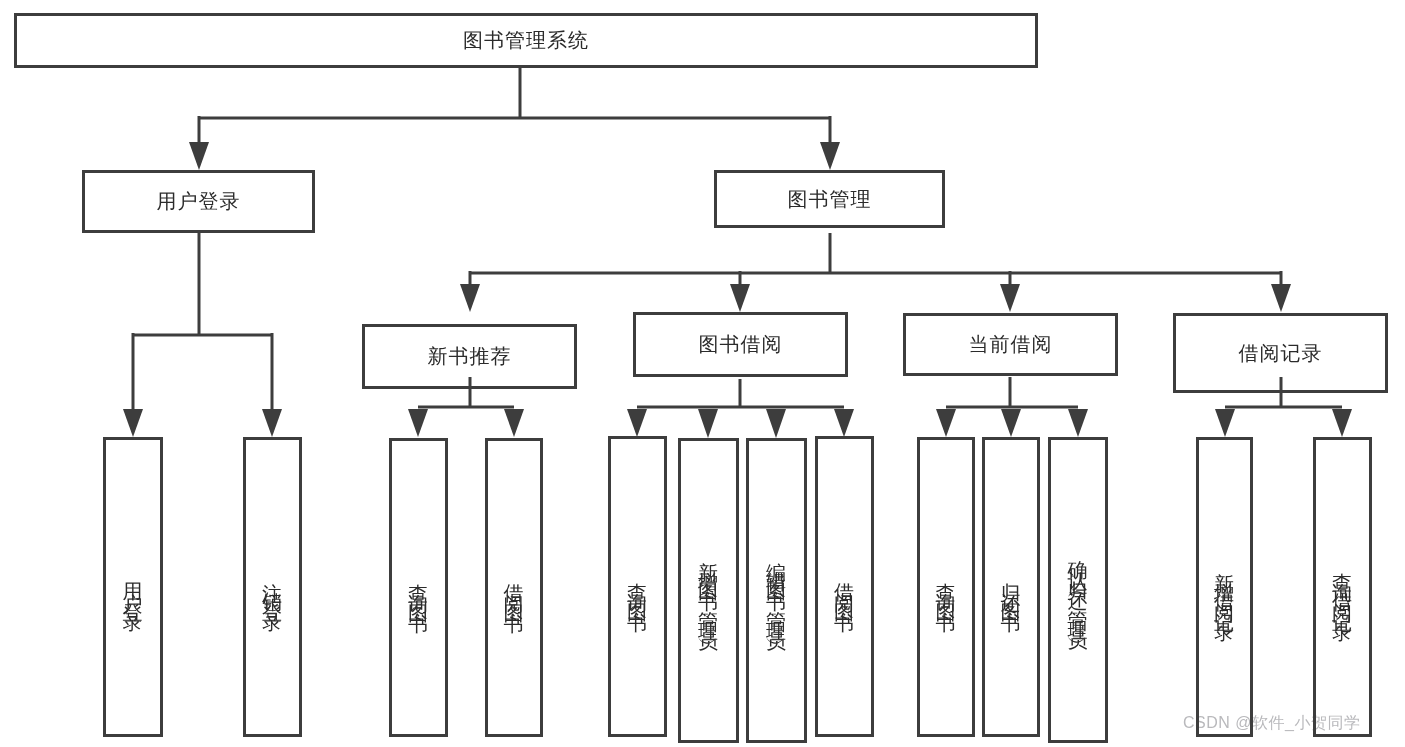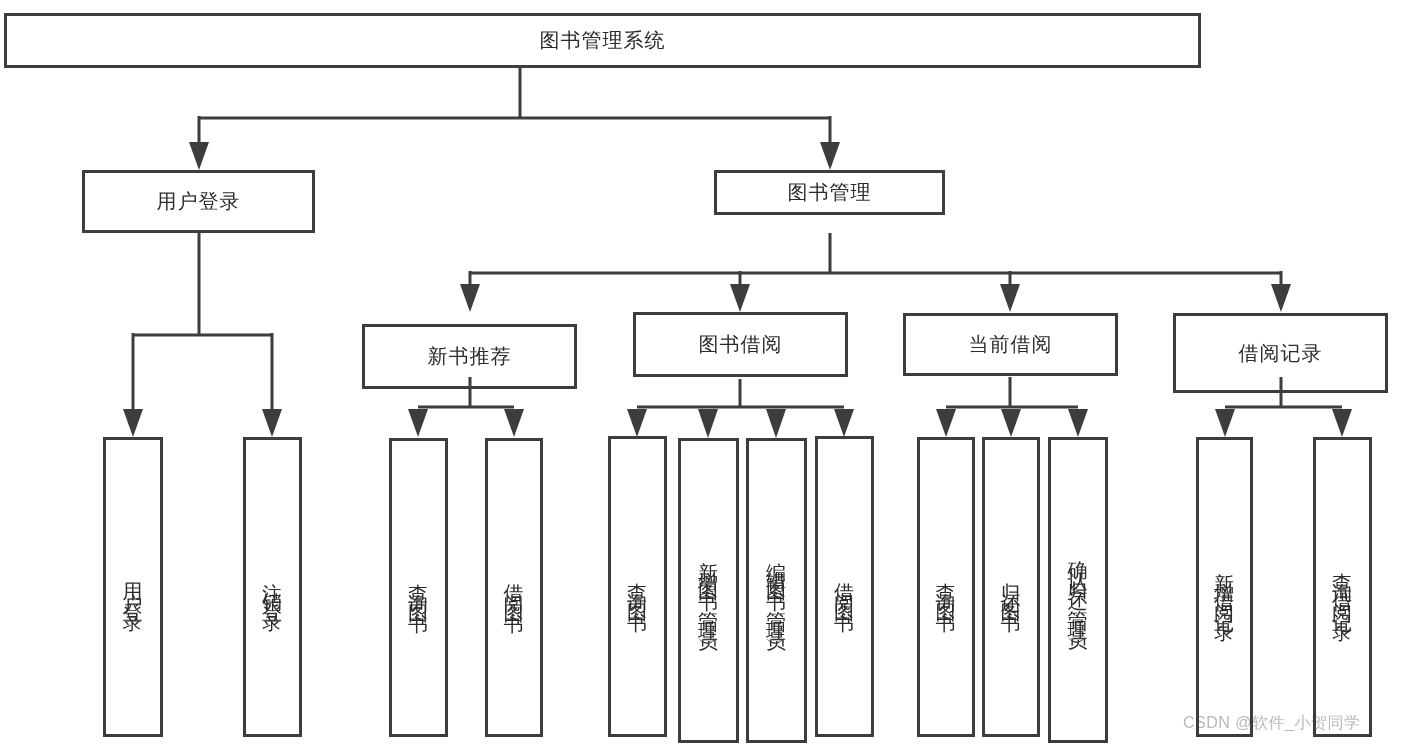--- a/index.html
+++ b/index.html
@@ -101,28 +101,28 @@
     <polygon points="1068,409 1088,409 1078,437"></polygon>
 
     <path d="M1281 377 V407"></path>
     <path d="M1225 407 H1342"></path>
     <polygon points="1215,409 1235,409 1225,437"></polygon>
     <polygon points="1332,409 1352,409 1342,437"></polygon>
   </svg>
 
   <div class="watermark">CSDN @软件_小贺同学</div>
 
-  <div class="node h-node" style="left:4px;top:13px;width:1197px;height:55px;">
+  <div class="node h-node" style="left:14px;top:13px;width:1024px;height:55px;">
     <span>图书管理系统</span>
   </div>
 
   <div class="node h-node" style="left:82px;top:170px;width:233px;height:63px;">
     <span>用户登录</span>
   </div>
-  <div class="node h-node" style="left:714px;top:170px;width:231px;height:45px;">
+  <div class="node h-node" style="left:714px;top:170px;width:231px;height:58px;">
     <span>图书管理</span>
   </div>
 
   <div class="node h-node" style="left:362px;top:312px;width:215px;height:65px;margin-top:12px;">
     <span>新书推荐</span>
   </div>
   <div class="node h-node" style="left:633px;top:312px;width:215px;height:65px;">
     <span>图书借阅</span>
   </div>
   <div class="node h-node" style="left:903px;top:313px;width:215px;height:63px;">

